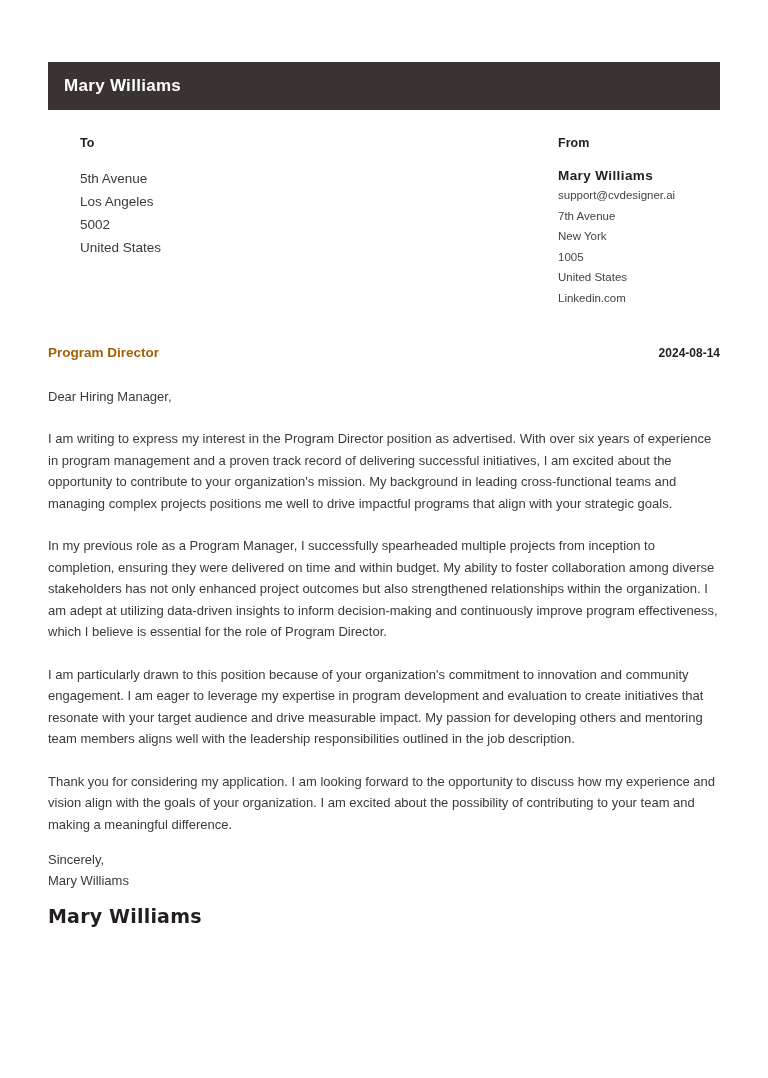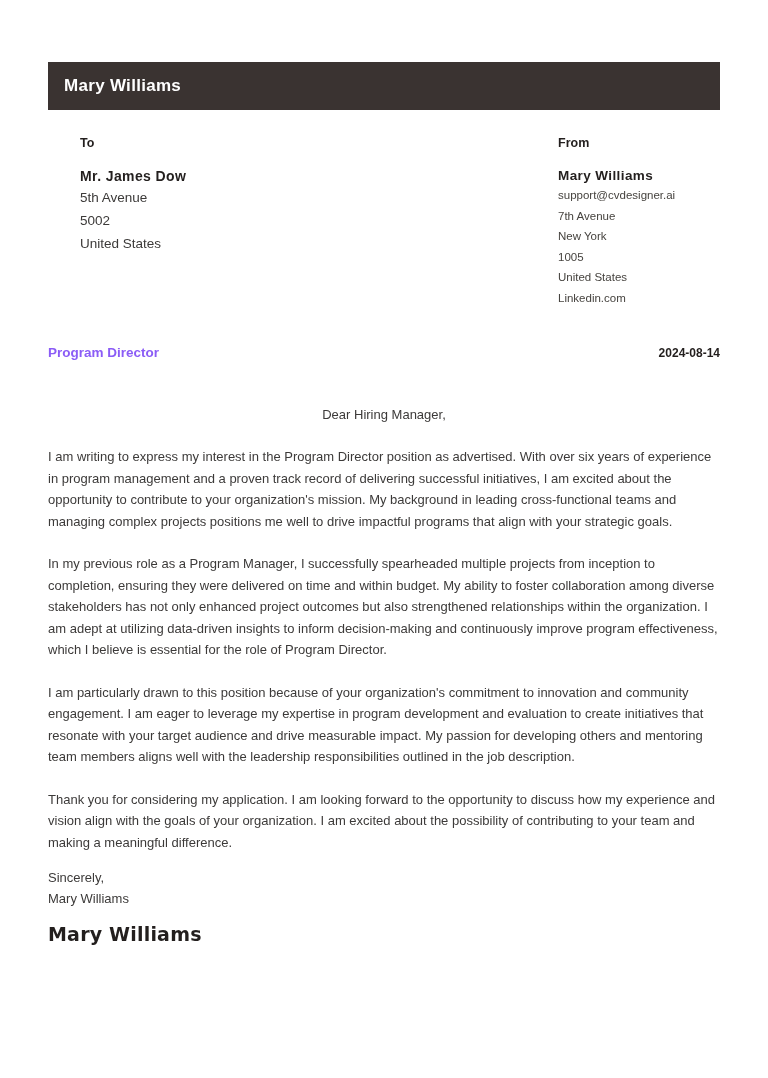--- a/index.html
+++ b/index.html
@@ -90,35 +90,34 @@
   
   .subject-row {
     margin-top: 36px;
     display: flex;
     justify-content: space-between;
     align-items: baseline;
   }
   .subject-title {
     font-size: 13.5px;
     font-weight: bold;
-    color: #8b5cf6;
+    color: #a16207;
   }
   .subject-date {
     font-size: 12px;
     font-weight: bold;
     color: #231f1e;
   }
 
   
   .salutation {
-    margin-top: 44px;
+    margin-top: 26px;
     font-size: 13px;
     color: #3c3a39;
     line-height: 21px;
-    text-align: center;
   }
   .body-paragraphs {
     margin-top: 21px;
   }
   .paragraph {
     font-size: 13px;
     line-height: 21.5px;
     color: #3c3a39;
     margin: 0 0 21px 0;
     text-align: left;
@@ -150,22 +149,22 @@
   <div class="content">
 
     <div class="header-bar">
       <div class="header-name">Mary Williams</div>
     </div>
 
     <div class="address-block">
 
       <div class="addr-col-to">
         <div class="addr-label">To</div>
-        <div class="addr-name">Mr. James Dow</div>
         <div class="addr-line">5th Avenue</div>
+        <div class="addr-line">Los Angeles</div>
         <div class="addr-line">5002</div>
         <div class="addr-line">United States</div>
       </div>
 
       <div class="addr-col-from">
         <div class="addr-label">From</div>
         <div class="addr-name">Mary Williams</div>
         <div class="addr-line">support@cvdesigner.ai</div>
         <div class="addr-line">7th Avenue</div>
         <div class="addr-line">New York</div>

